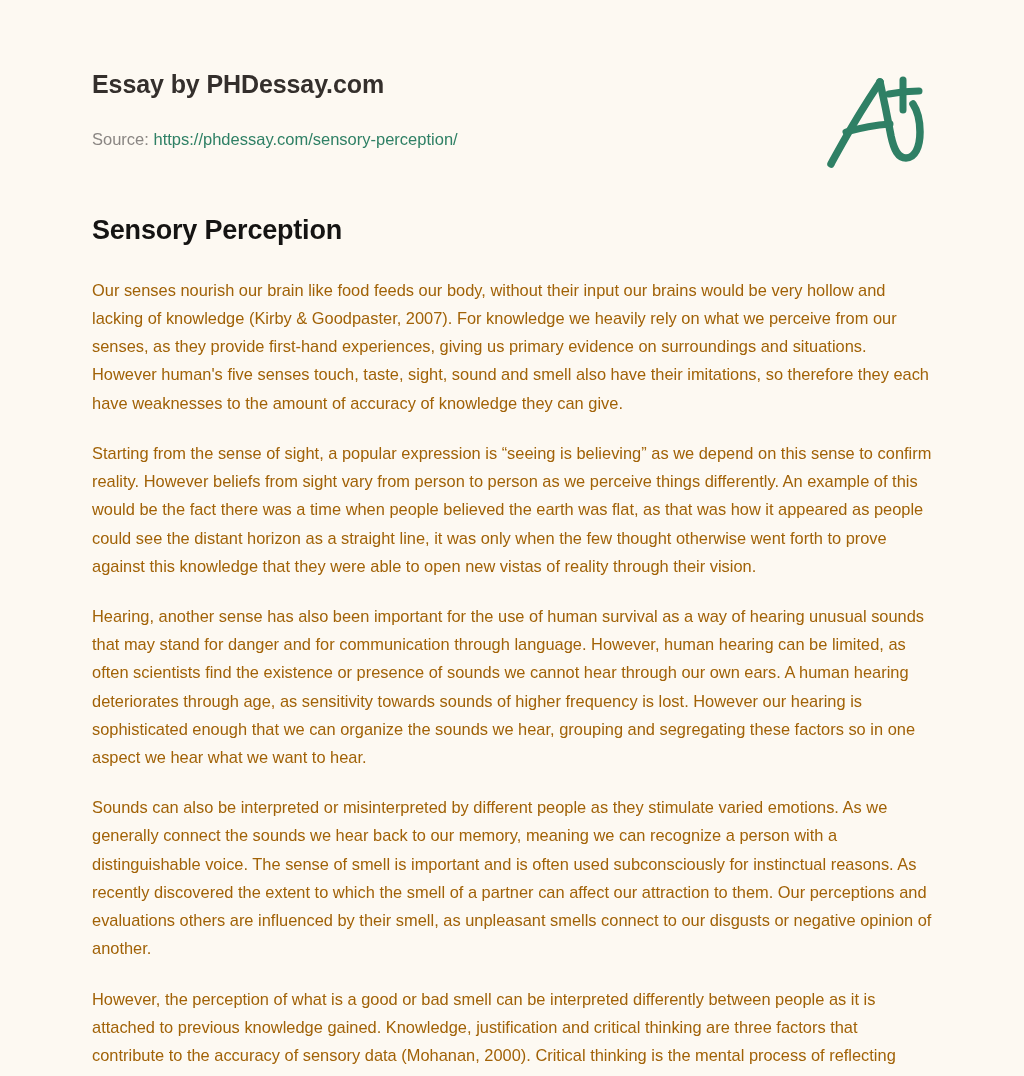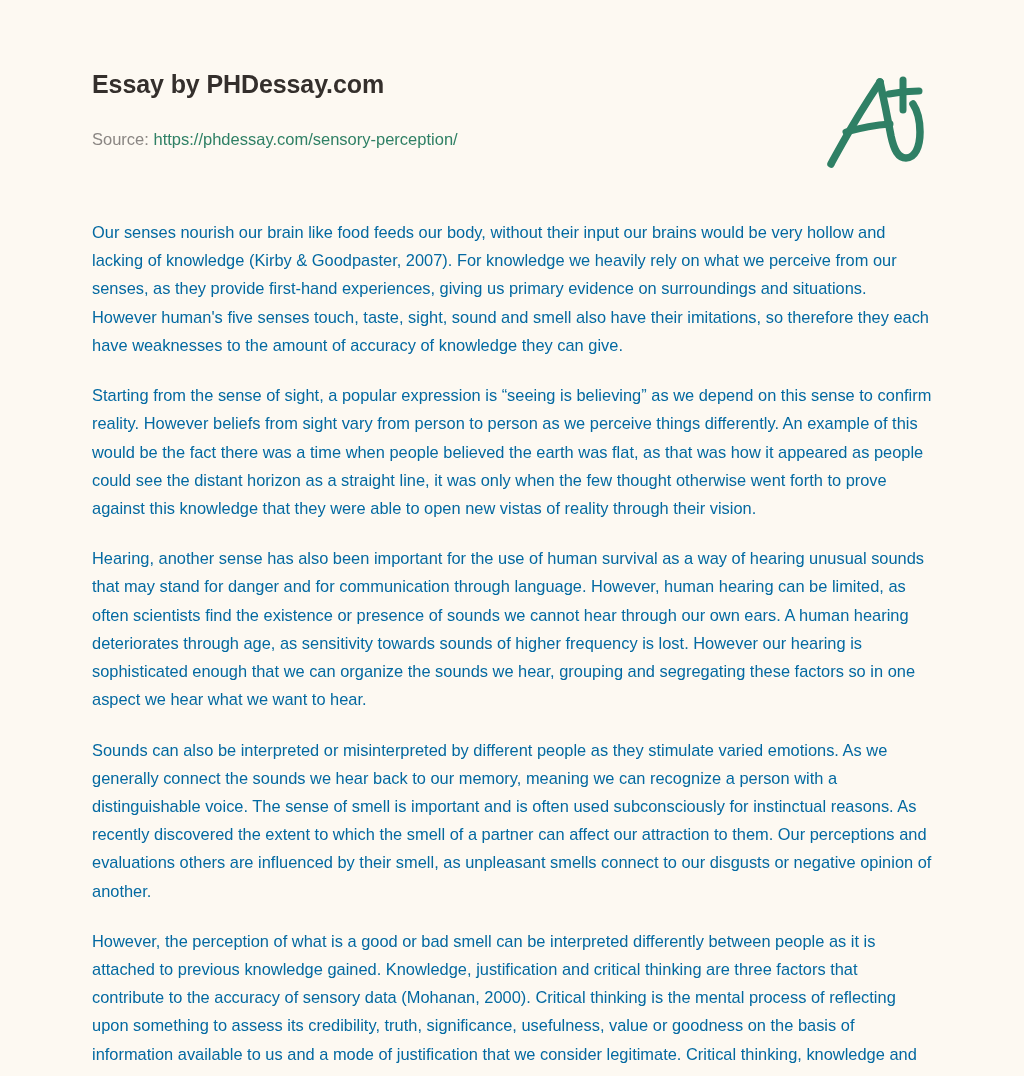--- a/index.html
+++ b/index.html
@@ -89,21 +89,21 @@
     font-weight: 700;
     color: #151413;
     margin: 0 0 28px 0;
     letter-spacing: -0.2px;
     line-height: 1.25;
   }
 
   .para {
     font-size: 16.4px;
     line-height: 1.72;
-    color: #0369a1;
+    color: #a16207;
     margin: 4px 0 22px 0;
     text-align: left;
     letter-spacing: 0.01px;
   }
   .para:last-child {
     margin-bottom: 0;
   }
 </style>
 </head>
 <body>
@@ -136,20 +136,21 @@
 
           <path d="M71 32 C 81 30, 92 29, 101 29" stroke-width="7"></path>
         </g>
       </svg>
     </div>
 
   </div>
 
   <div class="doc-body">
 
+    <h2 class="doc-title">Sensory Perception</h2>
 
     <p class="para">Our senses nourish our brain like food feeds our body, without their input our brains would be very hollow and lacking of knowledge (Kirby &amp; Goodpaster, 2007). For knowledge we heavily rely on what we perceive from our senses, as they provide first-hand experiences, giving us primary evidence on surroundings and situations. However human's five senses touch, taste, sight, sound and smell also have their imitations, so therefore they each have weaknesses to the amount of accuracy of knowledge they can give.</p>
     <p class="para">Starting from the sense of sight, a popular expression is “seeing is believing” as we depend on this sense to confirm reality. However beliefs from sight vary from person to person as we perceive things differently. An example of this would be the fact there was a time when people believed the earth was flat, as that was how it appeared as people could see the distant horizon as a straight line, it was only when the few thought otherwise went forth to prove against this knowledge that they were able to open new vistas of reality through their vision.</p>
     <p class="para">Hearing, another sense has also been important for the use of human survival as a way of hearing unusual sounds that may stand for danger and for communication through language. However, human hearing can be limited, as often scientists find the existence or presence of sounds we cannot hear through our own ears. A human hearing deteriorates through age, as sensitivity towards sounds of higher frequency is lost. However our hearing is sophisticated enough that we can organize the sounds we hear, grouping and segregating these factors so in one aspect we hear what we want to hear.</p>
     <p class="para">Sounds can also be interpreted or misinterpreted by different people as they stimulate varied emotions. As we generally connect the sounds we hear back to our memory, meaning we can recognize a person with a distinguishable voice. The sense of smell is important and is often used subconsciously for instinctual reasons. As recently discovered the extent to which the smell of a partner can affect our attraction to them. Our perceptions and evaluations others are influenced by their smell, as unpleasant smells connect to our disgusts or negative opinion of another.</p>
     <p class="para">However, the perception of what is a good or bad smell can be interpreted differently between people as it is attached to previous knowledge gained. Knowledge, justification and critical thinking are three factors that contribute to the accuracy of sensory data (Mohanan, 2000). Critical thinking is the mental process of reflecting upon something to assess its credibility, truth, significance, usefulness, value or goodness on the basis of information available to us and a mode of justification that we consider legitimate. Critical thinking, knowledge and justification support the accuracy of information that our senses feed our brain.</p>
 
   </div>
 
 </div>

